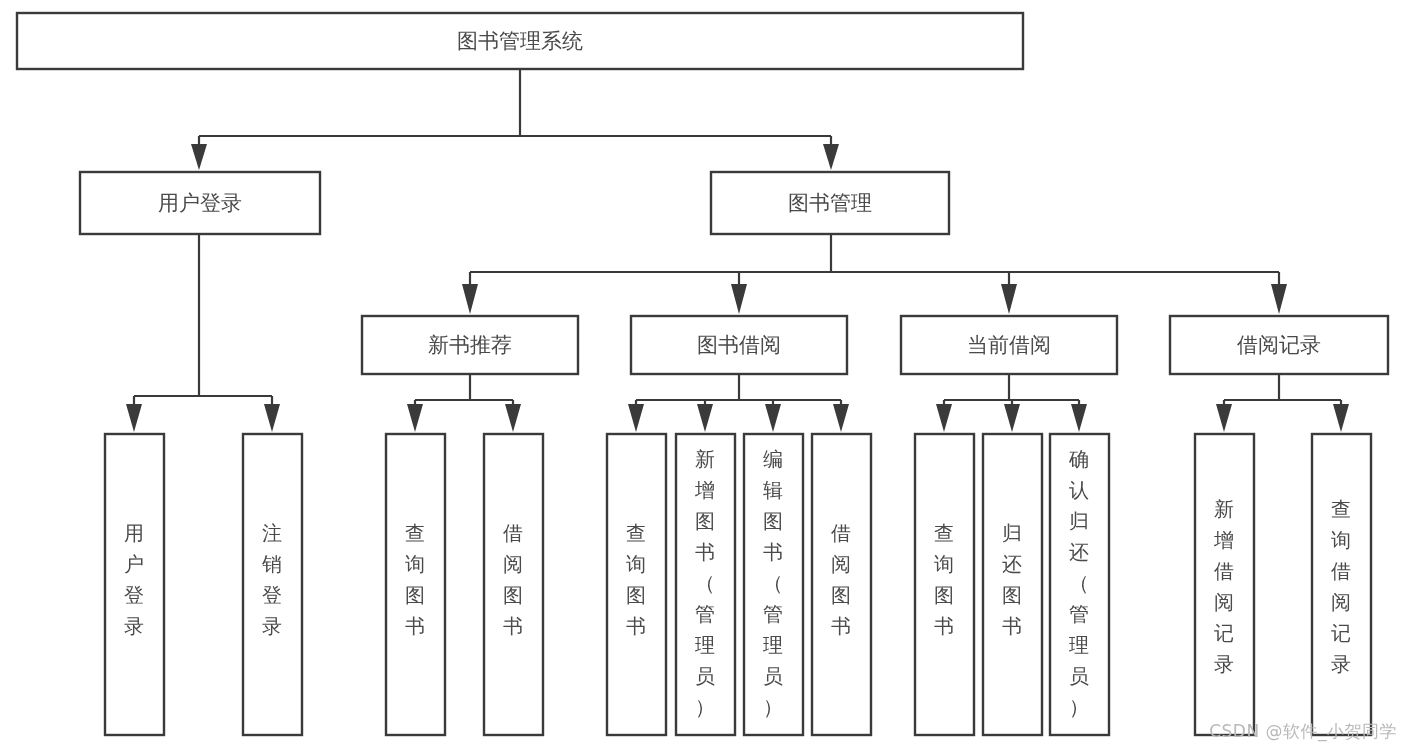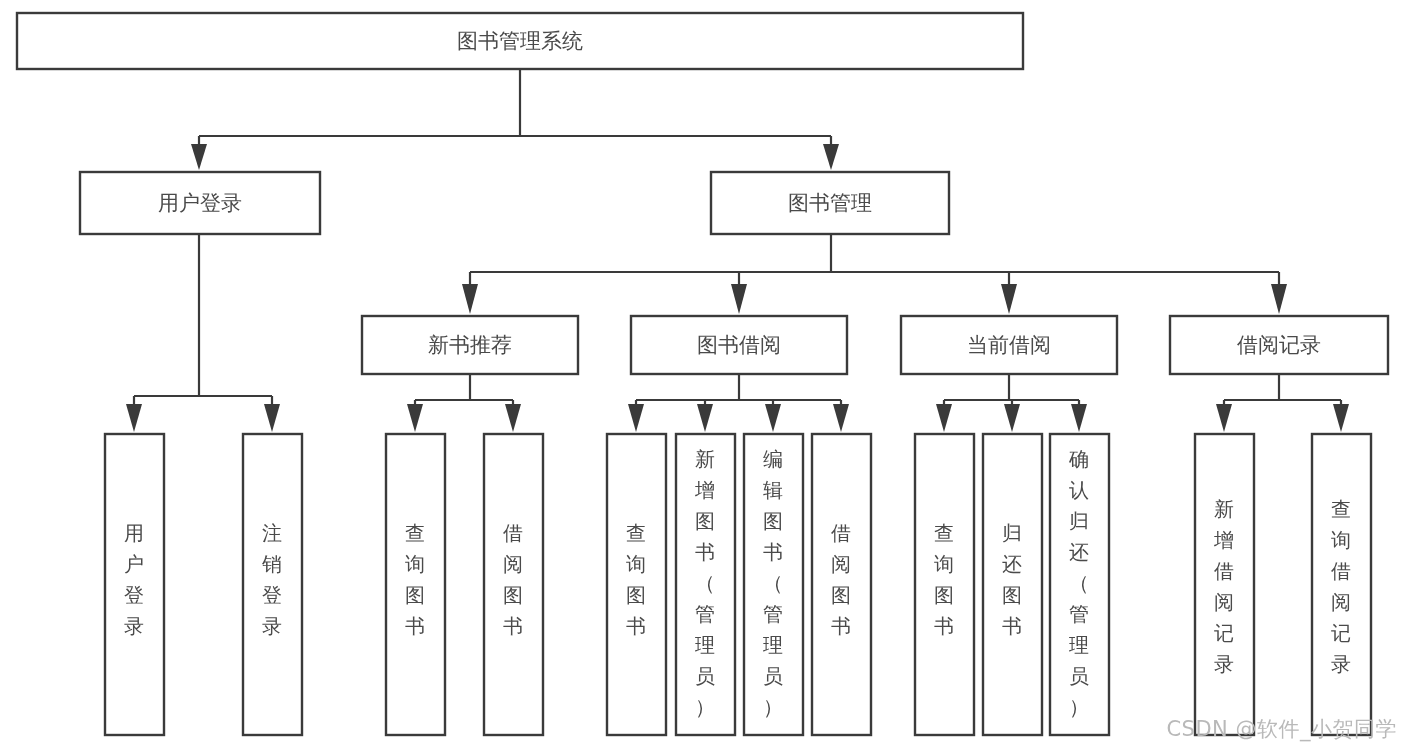--- a/index.html
+++ b/index.html
@@ -52,21 +52,21 @@
     fill: #4a4a4a;
     font-family: "DejaVu Sans", "Liberation Sans", sans-serif;
     font-size: 20px;
     text-anchor: middle;
   }
   .watermark-text {
     position: absolute;
     right: 8px;
     bottom: 4px;
     font-family: "DejaVu Sans", "Liberation Sans", sans-serif;
-    font-size: 21px;
+    font-size: 17px;
     color: #b9b9b9;
     white-space: nowrap;
     letter-spacing: 0.5px;
     margin-left: 14px;
   }
 </style>
 </head>
 <body>
 
 <div id="diagram-root">

